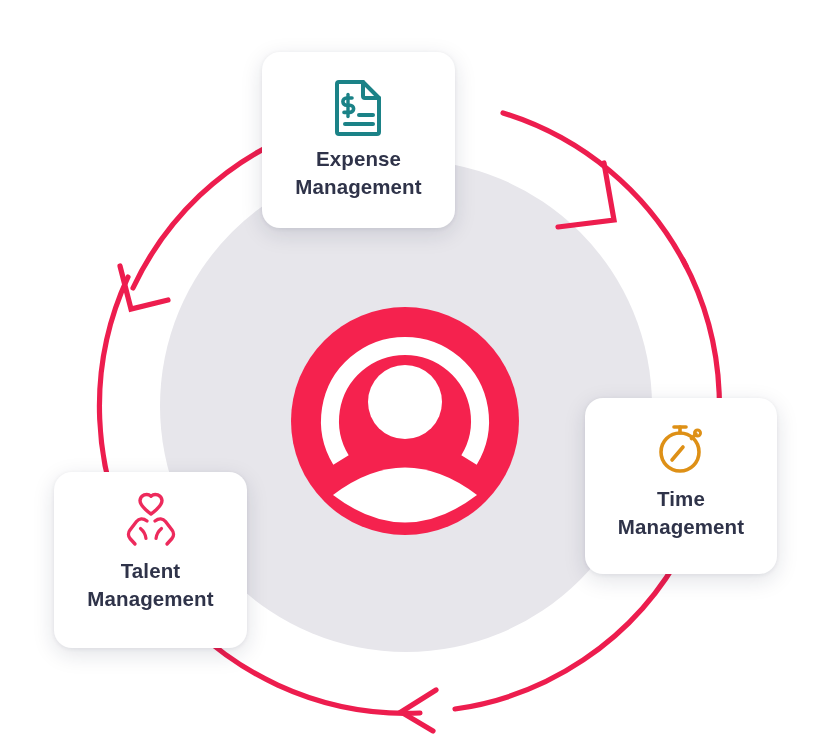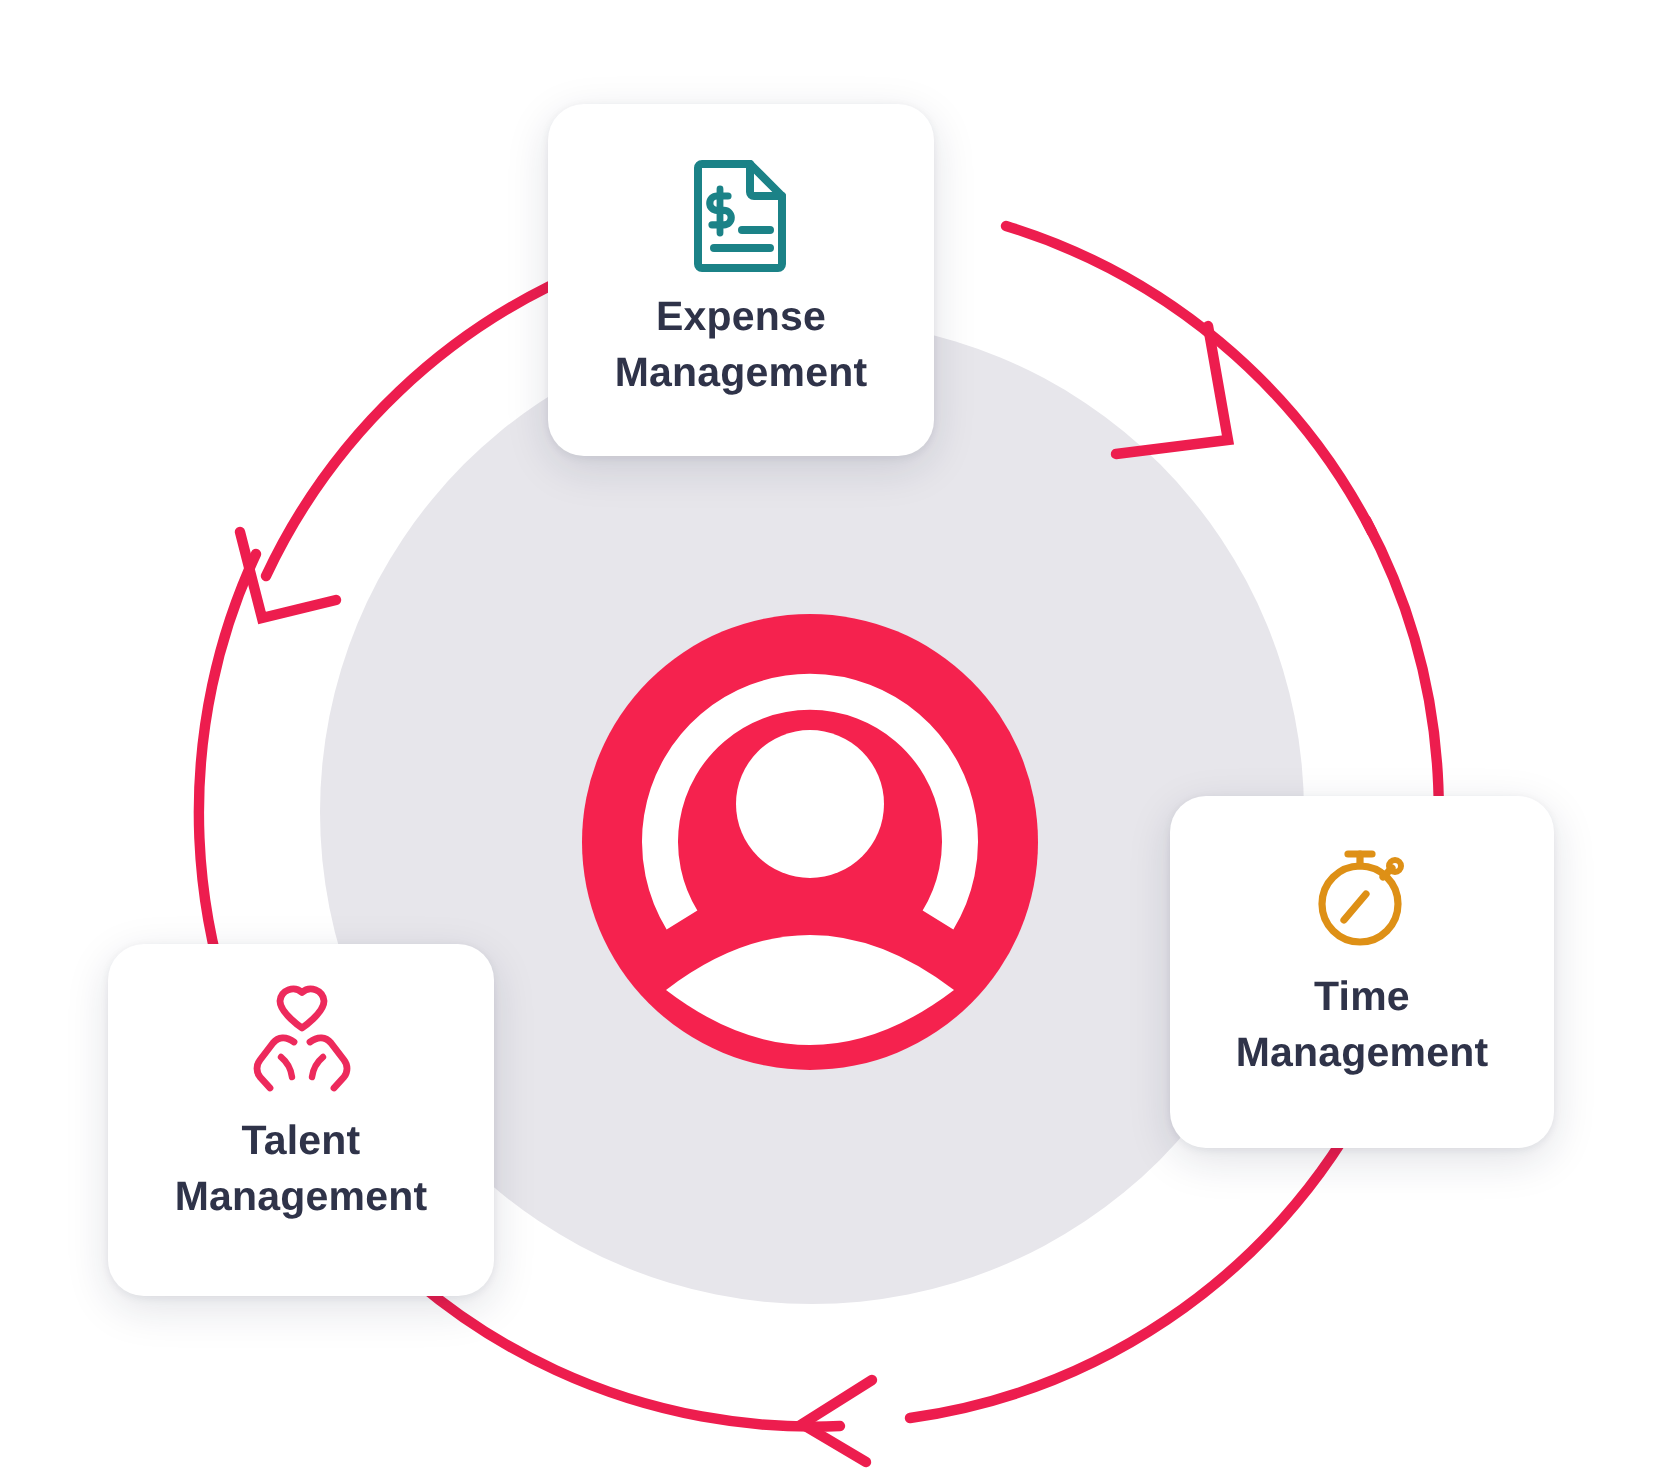--- a/index.html
+++ b/index.html
@@ -44,21 +44,21 @@
   .card-label {
     text-align: center;
     color: #2f3349;
     font-weight: bold;
     font-size: 20.5px;
     line-height: 1.33;
     letter-spacing: 0.1px;
     white-space: pre-line;
   }
   #card-expense {
-    left: 274px;
+    left: 262px;
     top: 52px;
     width: 193px;
     height: 176px;
     padding: 12px 10px 14px;
   }
   #card-time {
     left: 585px;
     top: 398px;
     width: 192px;
     height: 176px;

